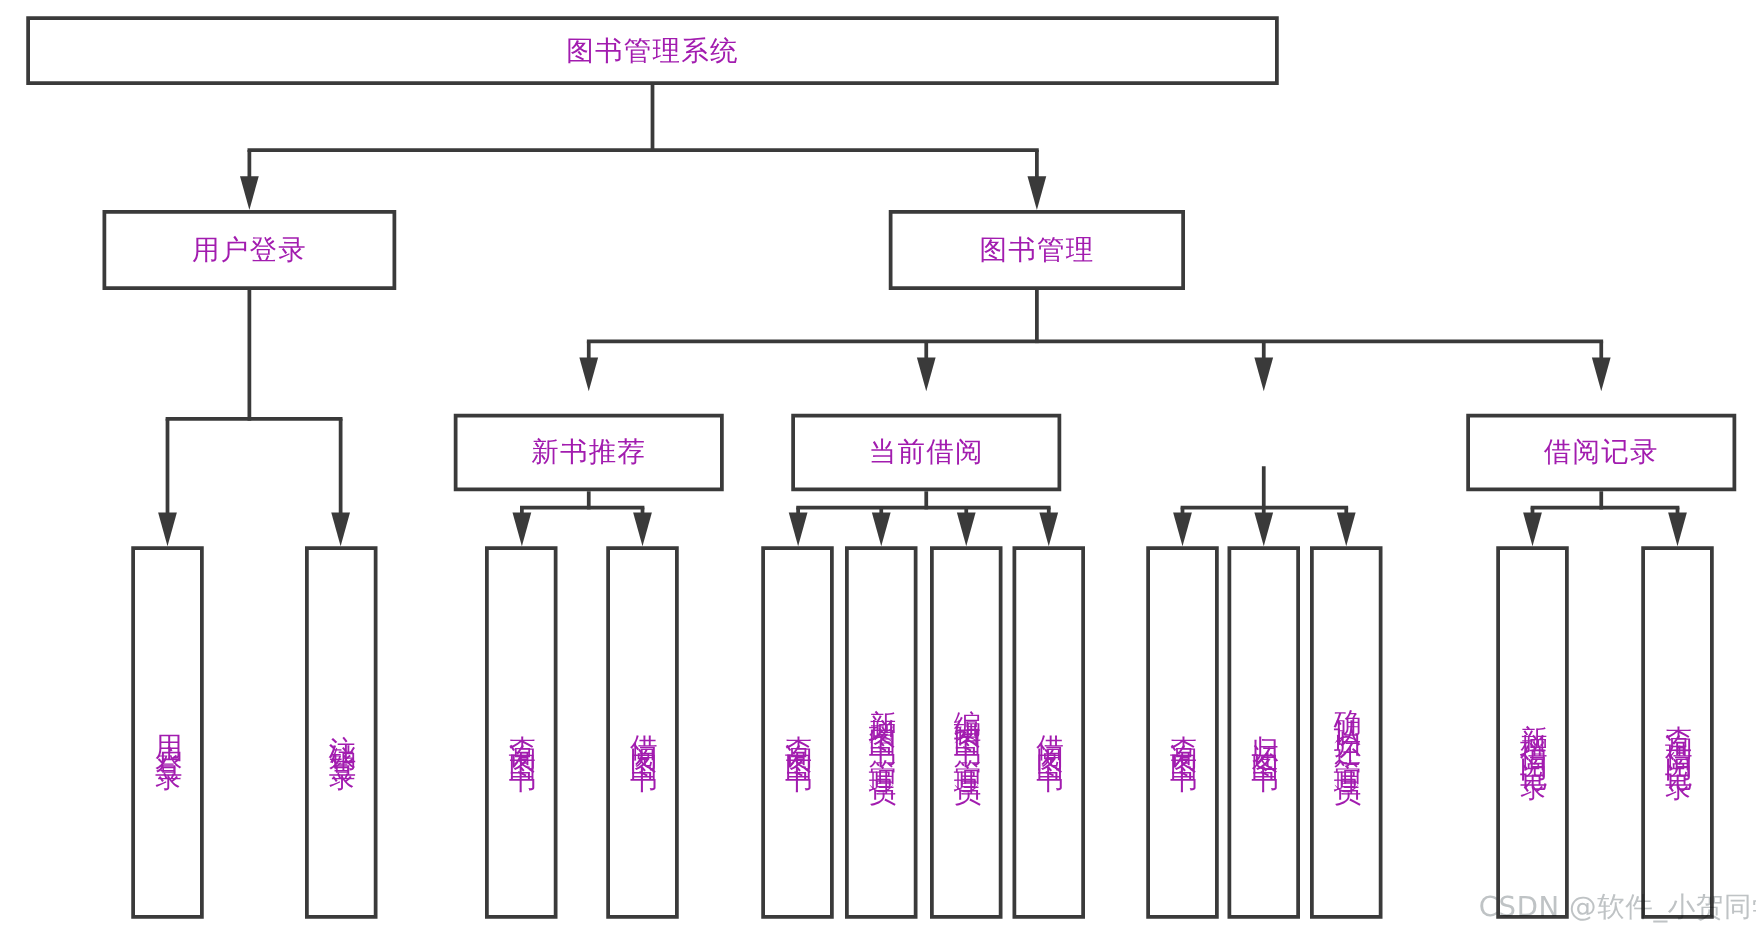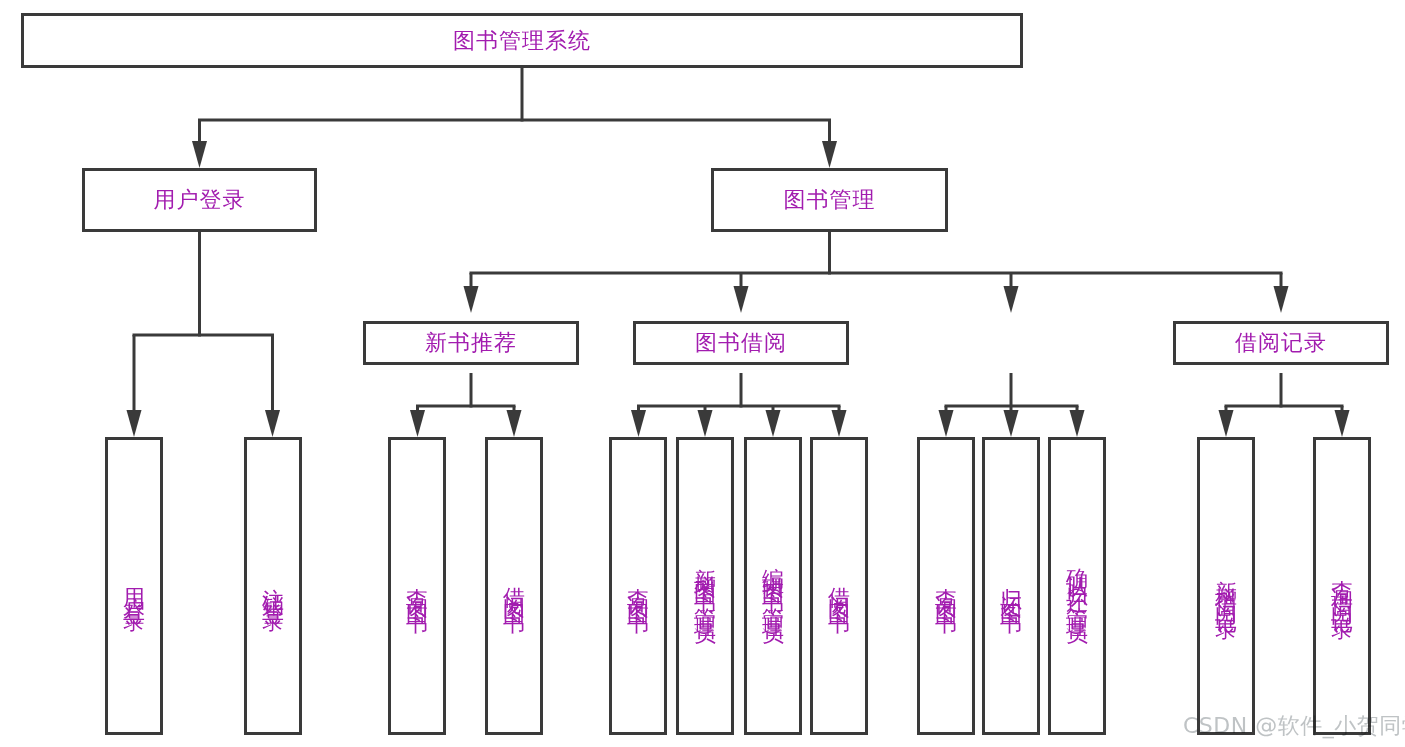--- a/index.html
+++ b/index.html
@@ -14,21 +14,21 @@
     border:3px solid #3a3a3a;display:flex;align-items:center;justify-content:center;
     color:#a21caf;font-size:22px;letter-spacing:1px;z-index:2;
   }
   .leaf span{
     writing-mode:vertical-rl;text-orientation:mixed;
     letter-spacing:8px;line-height:1;
   }
   .root    {left:21px;  top:13px;  width:1002px;height:55px;}
   .l2a     {left:82px;  top:168px; width:235px; height:64px;}
   .l2b     {left:711px; top:168px; width:237px; height:64px;}
-  .l3      {top:321px;  width:216px;height:44px;}
+  .l3      {top:331px;  width:216px;height:62px;}
   .l3a{left:363px;} .l3b{left:633px;} .l3c{left:903px;} .l3d{left:1173px;}
   .leaf    {top:437px;  width:58px; height:298px;}
   .lf1{left:105px;} .lf2{left:244px;} .lf3{left:388px;} .lf4{left:485px;}
   .lf5{left:609px;} .lf6{left:676px;} .lf7{left:744px;} .lf8{left:810px;}
   .lf9{left:917px;} .lf10{left:982px;} .lf11{left:1048px;}
   .lf12{left:1197px;} .lf13{left:1313px;}
   .watermark{
     position:absolute;left:1183px;top:711px;z-index:5;
     font-size:22px;color:#bfc3c5;white-space:nowrap;letter-spacing:0.5px;
     mix-blend-mode:multiply;
@@ -108,21 +108,21 @@
     <span>用户登录</span>
   </div>
   <div class="box l2b">
     <span>图书管理</span>
   </div>
 
   <div class="box l3 l3a">
     <span>新书推荐</span>
   </div>
   <div class="box l3 l3b">
-    <span>图书借阅</span>
+    <span>当前借阅</span>
   </div>
   <div class="box l3 l3d">
     <span>借阅记录</span>
   </div>
 
   <div class="box leaf lf1">
     <span>用户登录</span>
   </div>
   <div class="box leaf lf2">
     <span>注销登录</span>

